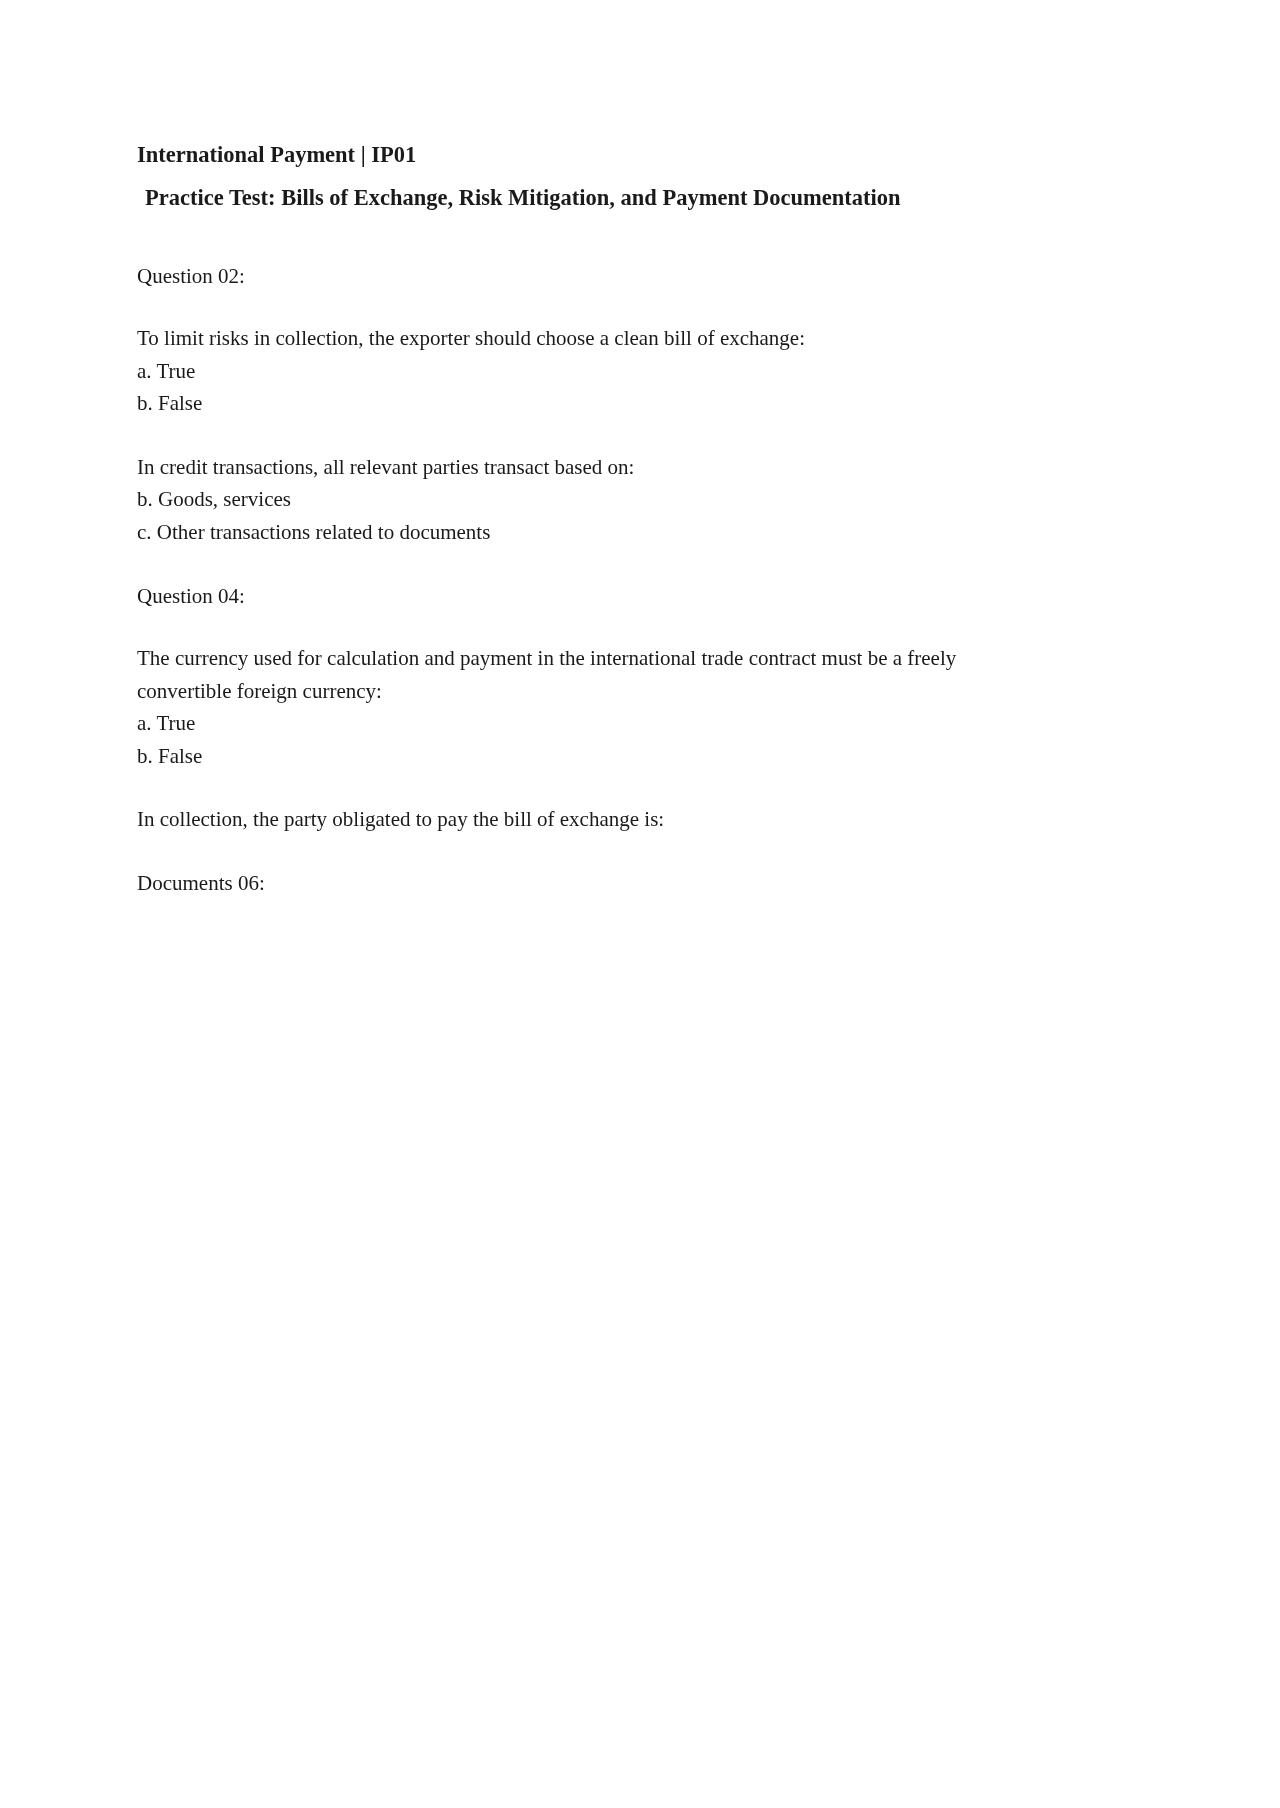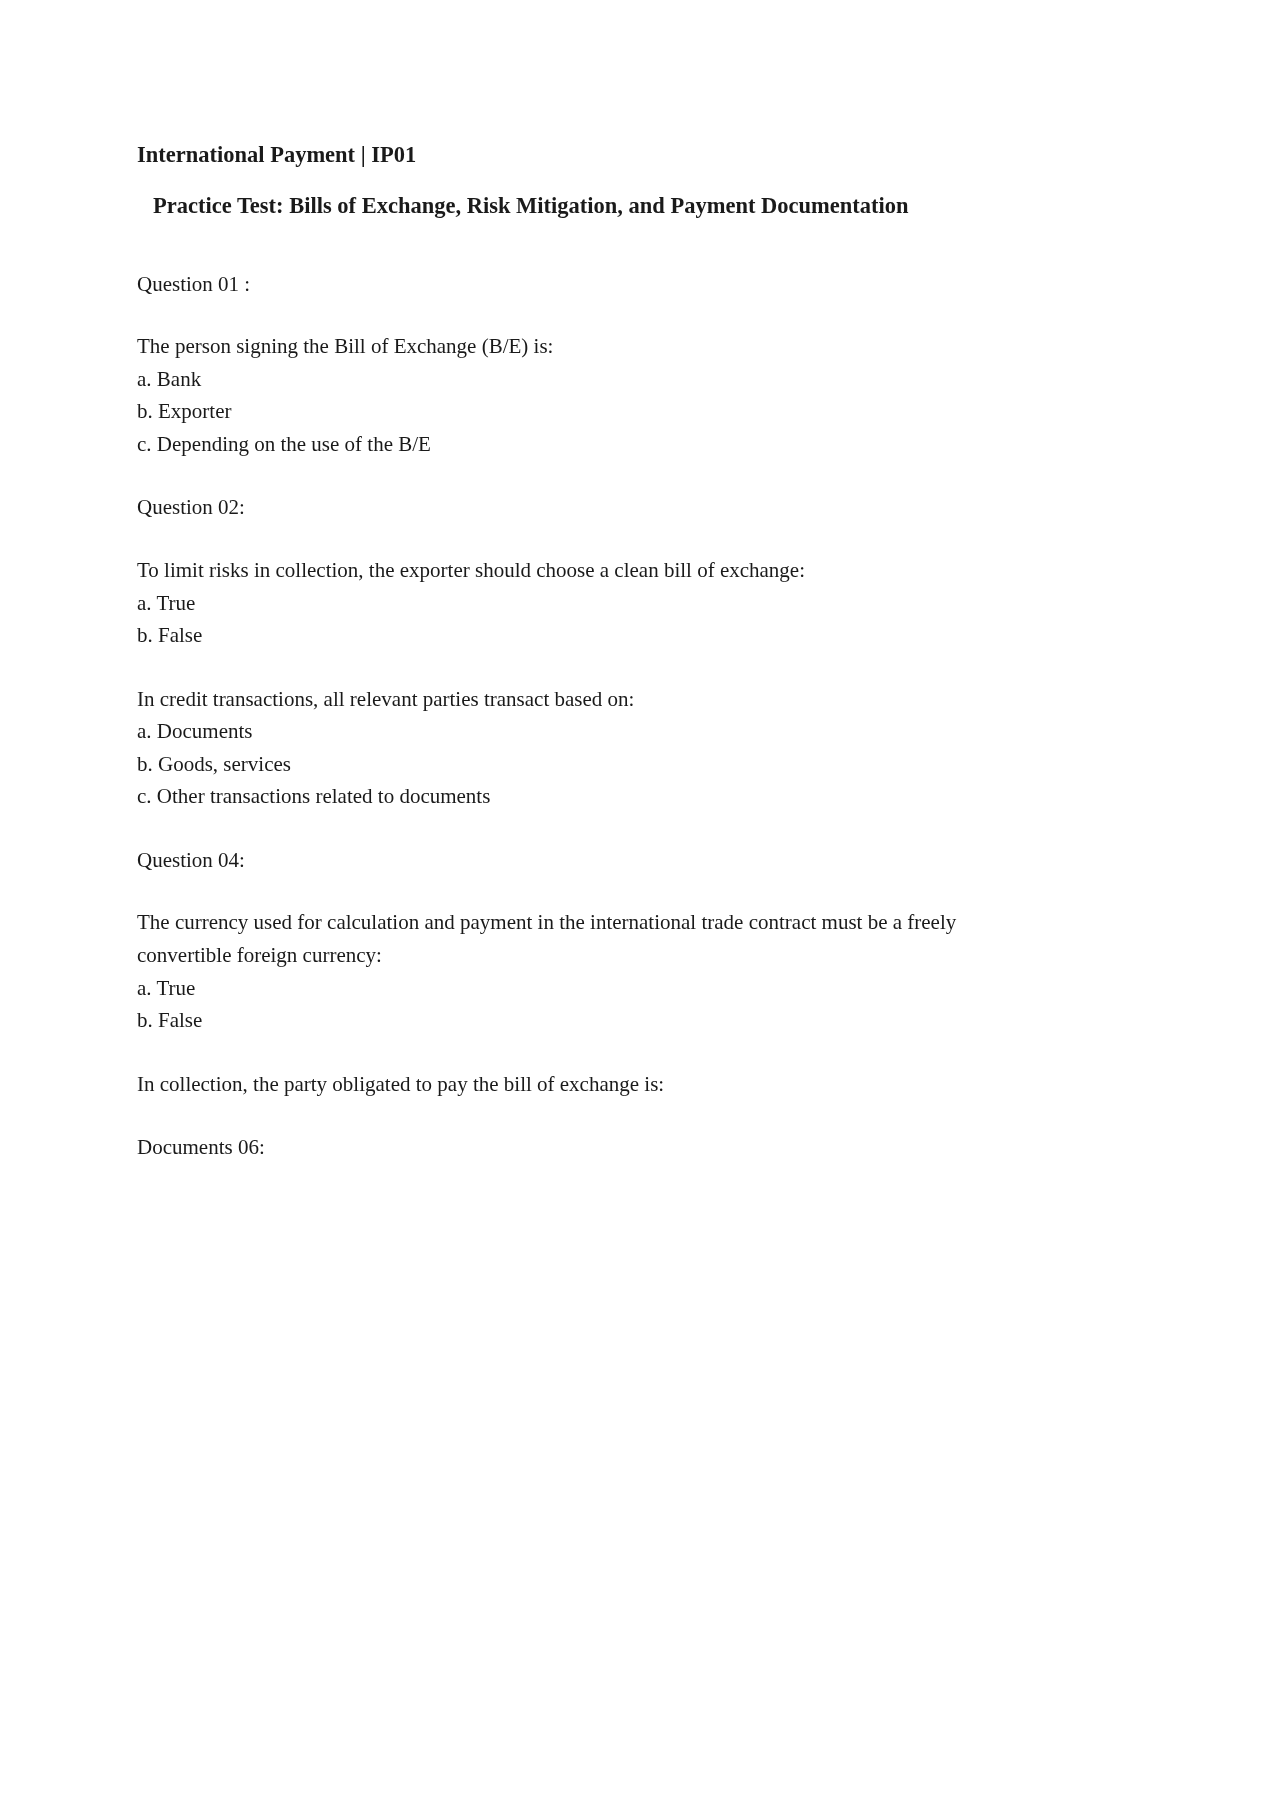--- a/index.html
+++ b/index.html
@@ -23,21 +23,21 @@
   .doc-header {
     font-weight: bold;
     font-size: 22.5px;
     line-height: 1.55;
     margin-bottom: 44px;
   }
   .doc-title {
     margin: 0;
   }
   .doc-subtitle {
-    margin: 16px;
+    margin: 8px;
     max-width: 780px;
   }
   .question-block {
     margin-bottom: 31px;
   }
   .q-label {
     font-size: 21px;
     line-height: 1.55;
     margin: 0 0 30px 0;
   }
@@ -59,43 +59,33 @@
 <body>
 
 <div class="page">
 
   <div class="doc-header">
     <div class="doc-title">International Payment | IP01</div>
     <div class="doc-subtitle">Practice Test: Bills of Exchange, Risk Mitigation, and Payment Documentation</div>
   </div>
 
   <div>
-    <div class="question-block">
-      <div class="q-label">Question 01 :</div>
-      <div class="q-text">The person signing the Bill of Exchange (B/E) is:</div>
-      <div class="q-options">
-          <div class="option">a. Bank</div>
-          <div class="option">b. Exporter</div>
-          <div class="option">c. Depending on the use of the B/E</div>
-        </div>
-    </div>
 
     <div class="question-block">
       <div class="q-label">Question 02:</div>
       <div class="q-text">To limit risks in collection, the exporter should choose a clean bill of exchange:</div>
       <div class="q-options">
           <div class="option">a. True</div>
           <div class="option">b. False</div>
         </div>
     </div>
 
     <div class="question-block">
       <div class="q-text">In credit transactions, all relevant parties transact based on:</div>
       <div class="q-options">
-          <div class="option">a. Documents</div>
           <div class="option">b. Goods, services</div>
           <div class="option">c. Other transactions related to documents</div>
         </div>
     </div>
 
     <div class="question-block">
       <div class="q-label">Question 04:</div>
       <div class="q-text">The currency used for calculation and payment in the international trade contract must be a freely convertible foreign currency:</div>
       <div class="q-options">
           <div class="option">a. True</div>

